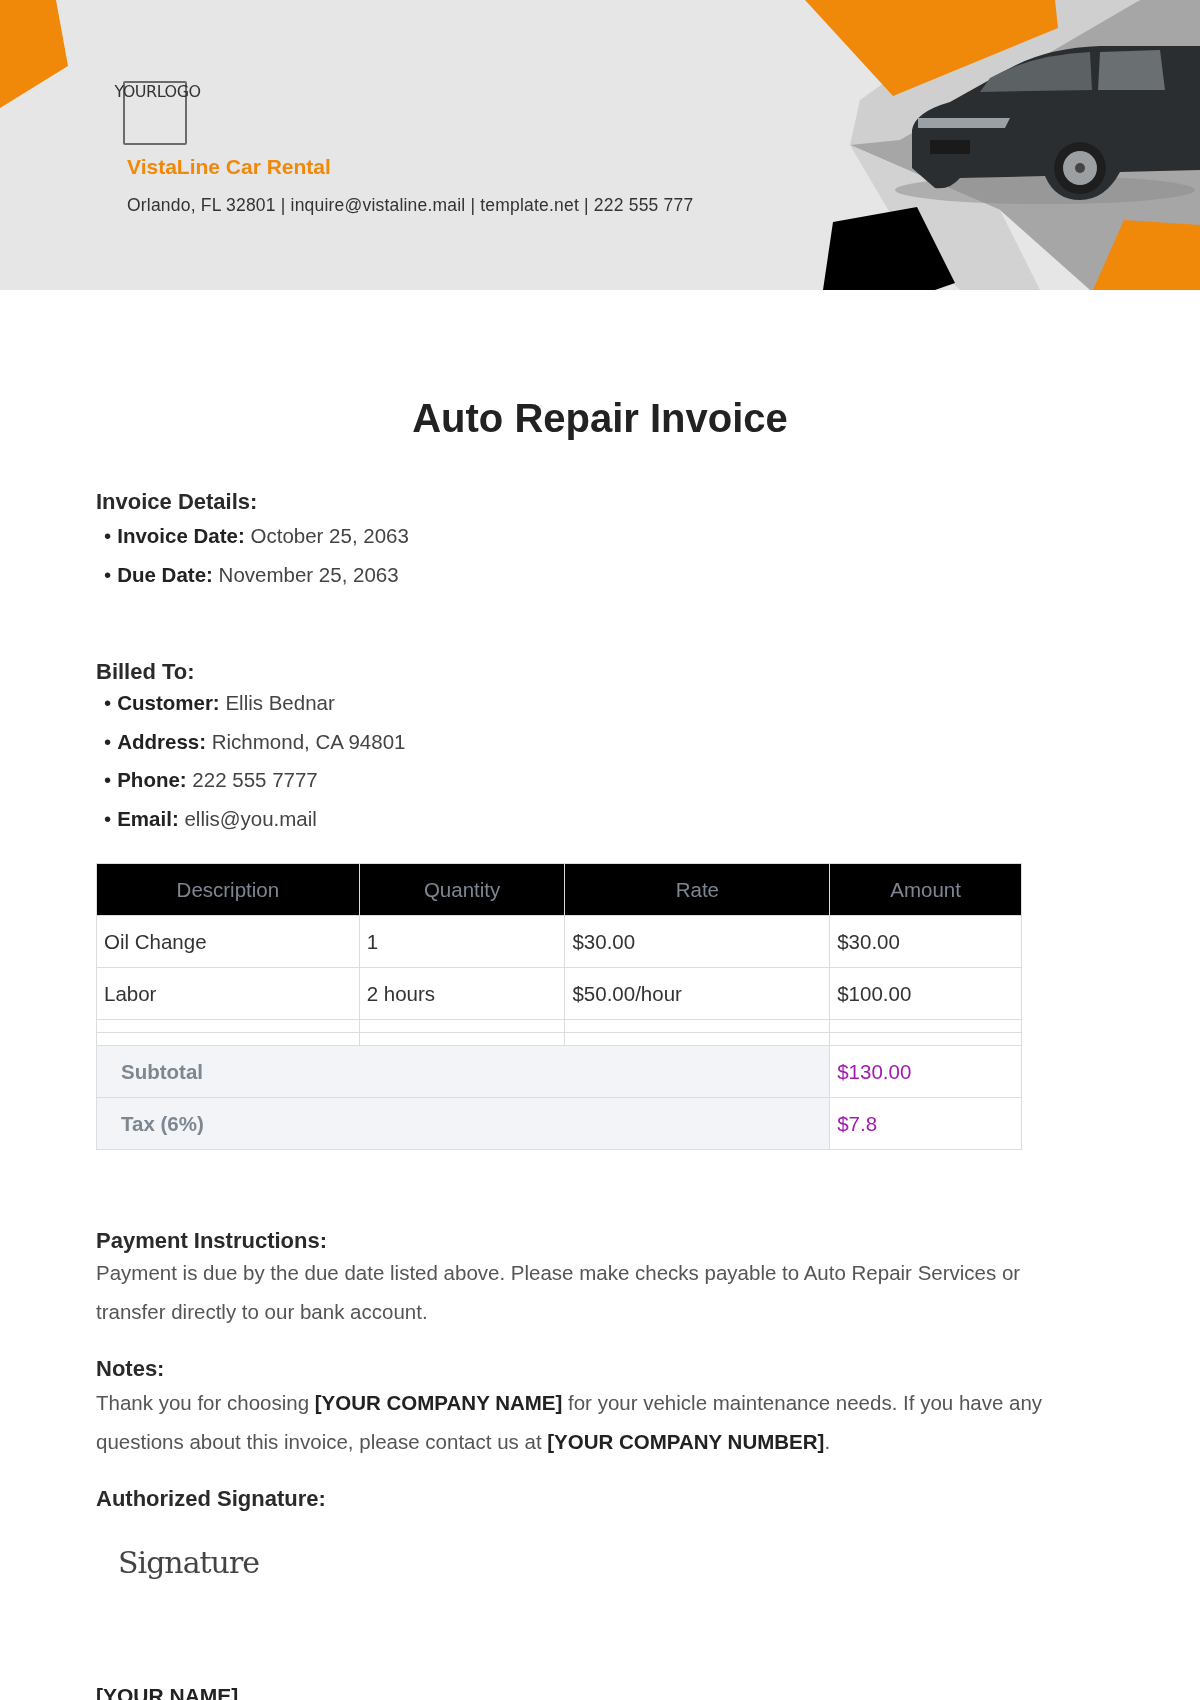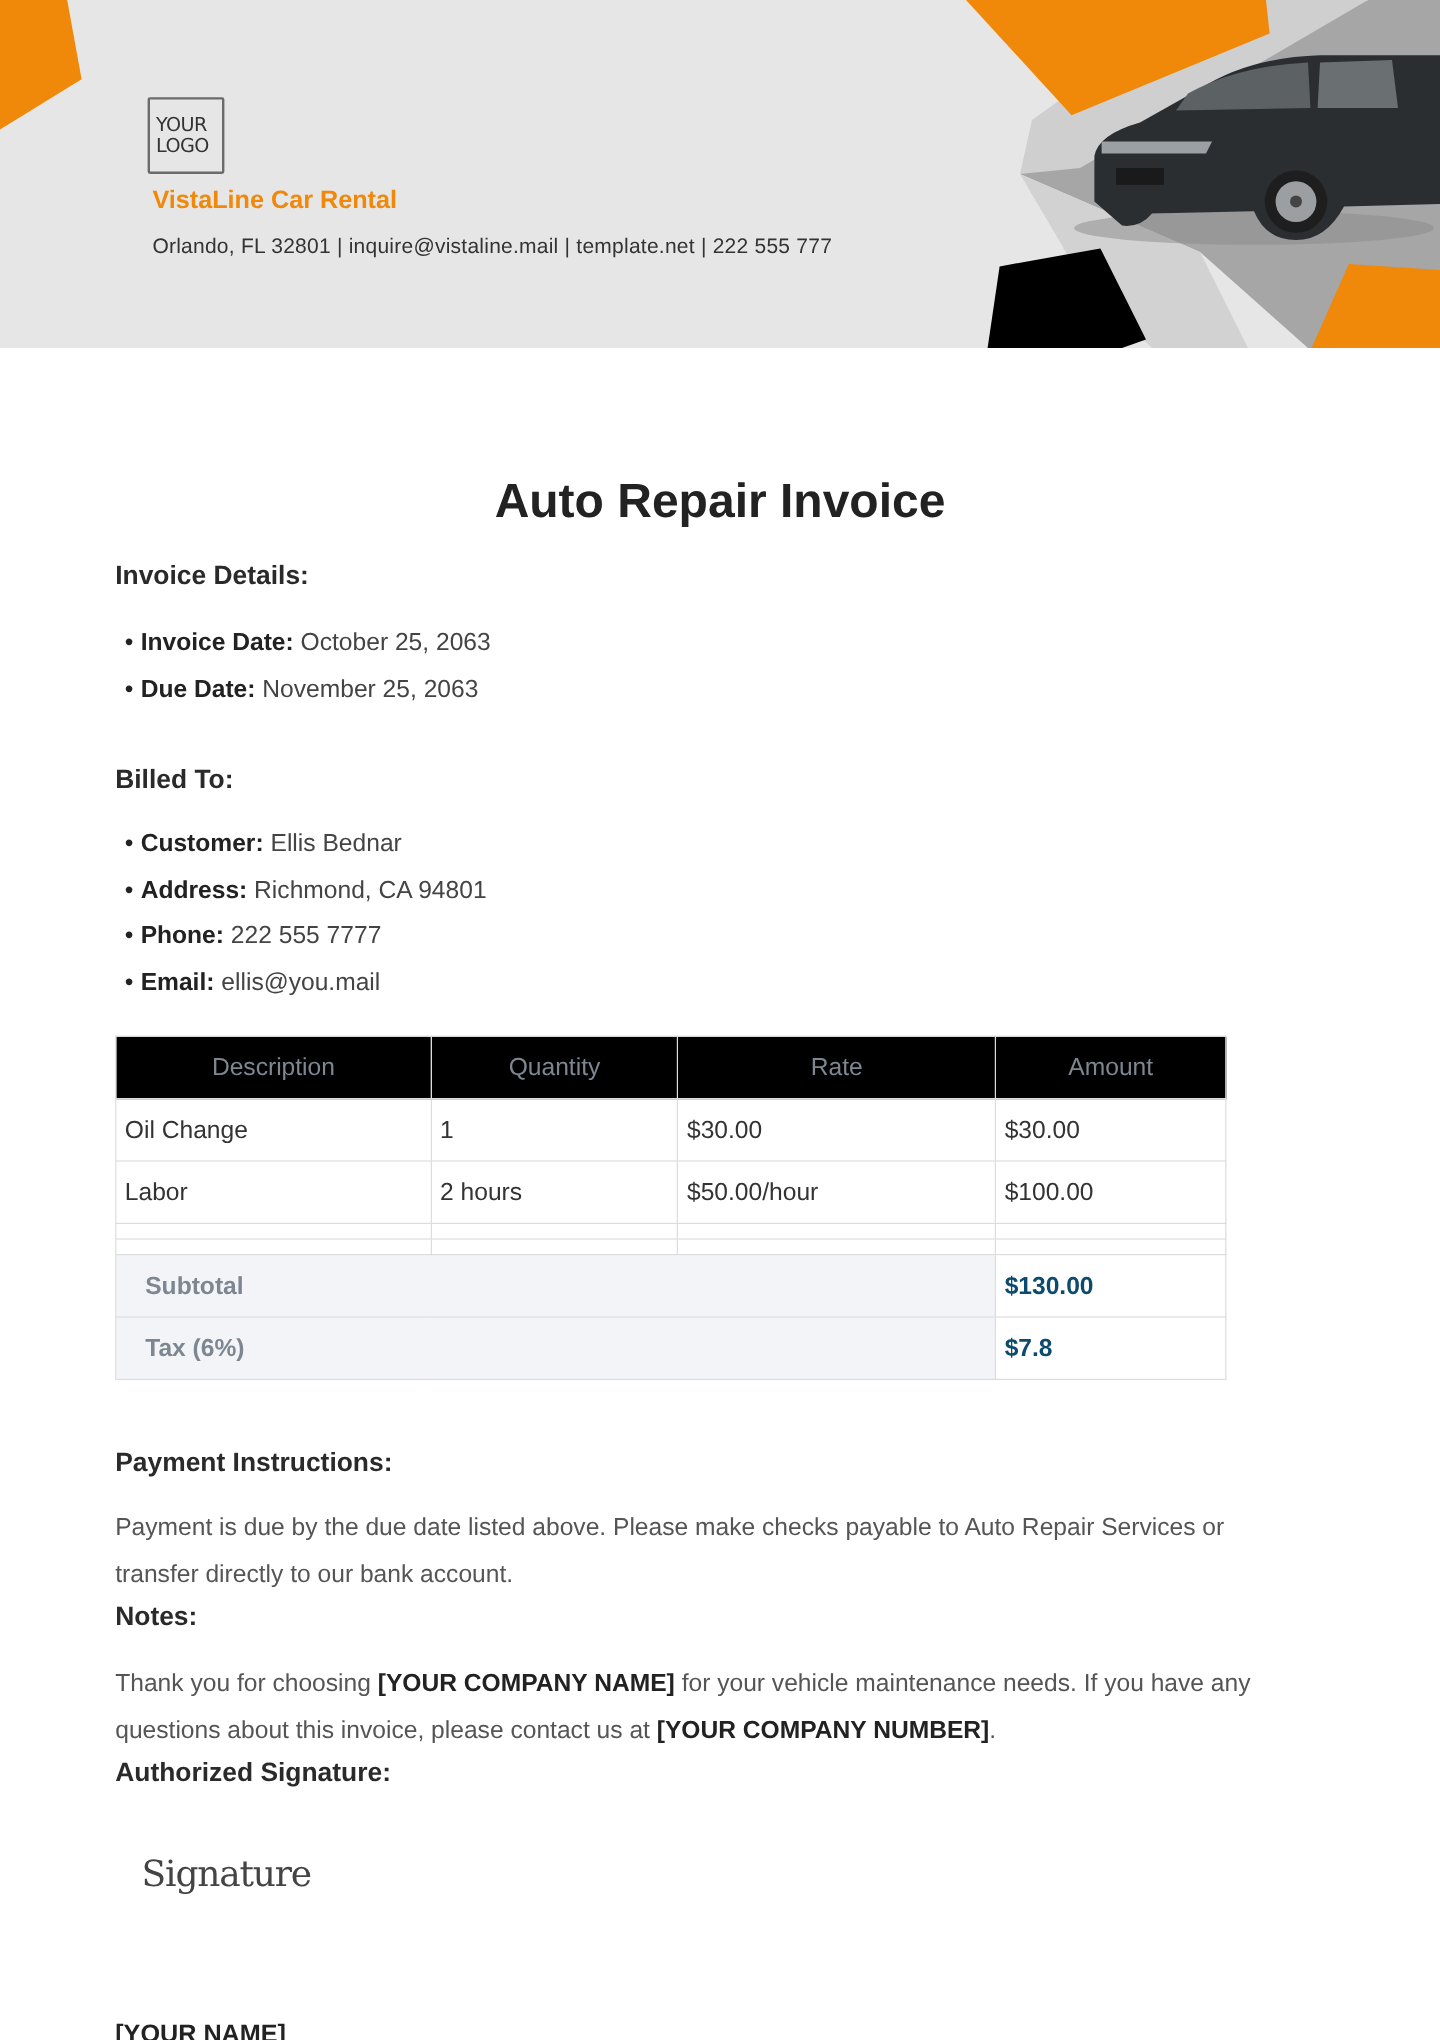--- a/index.html
+++ b/index.html
@@ -1,40 +1,40 @@
 <!DOCTYPE html>
 <html><head>
 <meta charset="utf-8">
 <style>
   * { box-sizing: border-box; margin: 0; padding: 0; }
   html, body { width: 1200px; height: 1700px; background: #ffffff; overflow: hidden; }
   body { font-family: "Liberation Sans", "DejaVu Sans", sans-serif; color: #222222; position: relative; }
 
   .header { position: absolute; left: 0; top: 0; width: 1200px; height: 290px; background: #e6e6e6; overflow: hidden; }
   .header svg.bg { position: absolute; left: 0; top: 0; }
-  .logo-box { position: absolute; left: 123px; top: 81px; width: 64px; height: 64px; border: 2px solid #6b6b6b; border-radius: 2px; display: flex; flex-direction: column; justify-content: center; padding-left: 5px; }
+  .logo-box { position: absolute; left: 123px; top: 81px; width: 64px; height: 64px; border: 2px solid #6b6b6b; border-radius: 2px; display: flex; flex-direction: row; justify-content: center; padding-left: 5px; }
   .logo-box span { font-family: "DejaVu Sans", sans-serif; font-size: 16px; line-height: 18px; color: #333333; letter-spacing: -0.5px; }
   .company-name { position: absolute; left: 127px; top: 155px; font-size: 21px; font-weight: bold; color: #f0880a; }
   .company-contact { position: absolute; left: 127px; top: 195px; font-size: 17.5px; color: #333333; letter-spacing: 0.2px; }
 
   .title { position: absolute; left: 0; width: 1200px; top: 396px; text-align: center; font-size: 40px; font-weight: bold; color: #222222; }
 
-  .section-heading { position: absolute; left: 96px; font-size: 22px; font-weight: bold; color: #2a2a2a; }
+  .section-heading { position: absolute; left: 96px; font-size: 22px; font-weight: bold; color: #2a2a2a; margin-top: 22px; }
   .bullet-list { position: absolute; left: 104px; list-style: none; }
   .bullet-list li { font-size: 20.5px; height: 38.6px; line-height: 38.6px; color: #444444; white-space: nowrap; }
   .bullet-list li::before { content: "•"; color: #222222; margin-right: 6px; }
   .bullet-list li b { color: #222222; }
 
   .items-table { position: absolute; left: 96px; top: 863px; width: 926px; border-collapse: collapse; }
   .items-table td, .items-table th { border: 1.5px solid #dcdde0; font-size: 20.5px; padding: 0 7px; }
   .items-table th { background: #000000; color: #7d8791; font-weight: normal; height: 52px; }
   .items-table td { height: 52px; color: #333333; }
   .items-table tr.empty td { height: 13px; }
   .items-table tr.sum td.label { background: #f3f4f7; color: #7d8791; font-weight: bold; padding-left: 24px; }
-  .items-table tr.sum td.value { font-weight: bold; color: #0c4a6e; }
+  .items-table tr.sum td.value { font-weight: normal; color: #a21caf; }
 
   .paragraph { position: absolute; left: 96px; width: 980px; font-size: 20.5px; line-height: 39px; color: #555555; }
   .paragraph b { color: #222222; }
 
   .signature { position: absolute; left: 118px; top: 1545px; font-family: "DejaVu Serif", serif; font-size: 30px; color: #444444; letter-spacing: -1px; }
   .your-name { position: absolute; left: 96px; top: 1684px; font-size: 21px; font-weight: bold; color: #222222; }
 </style>
 </head>
 <body>
 

